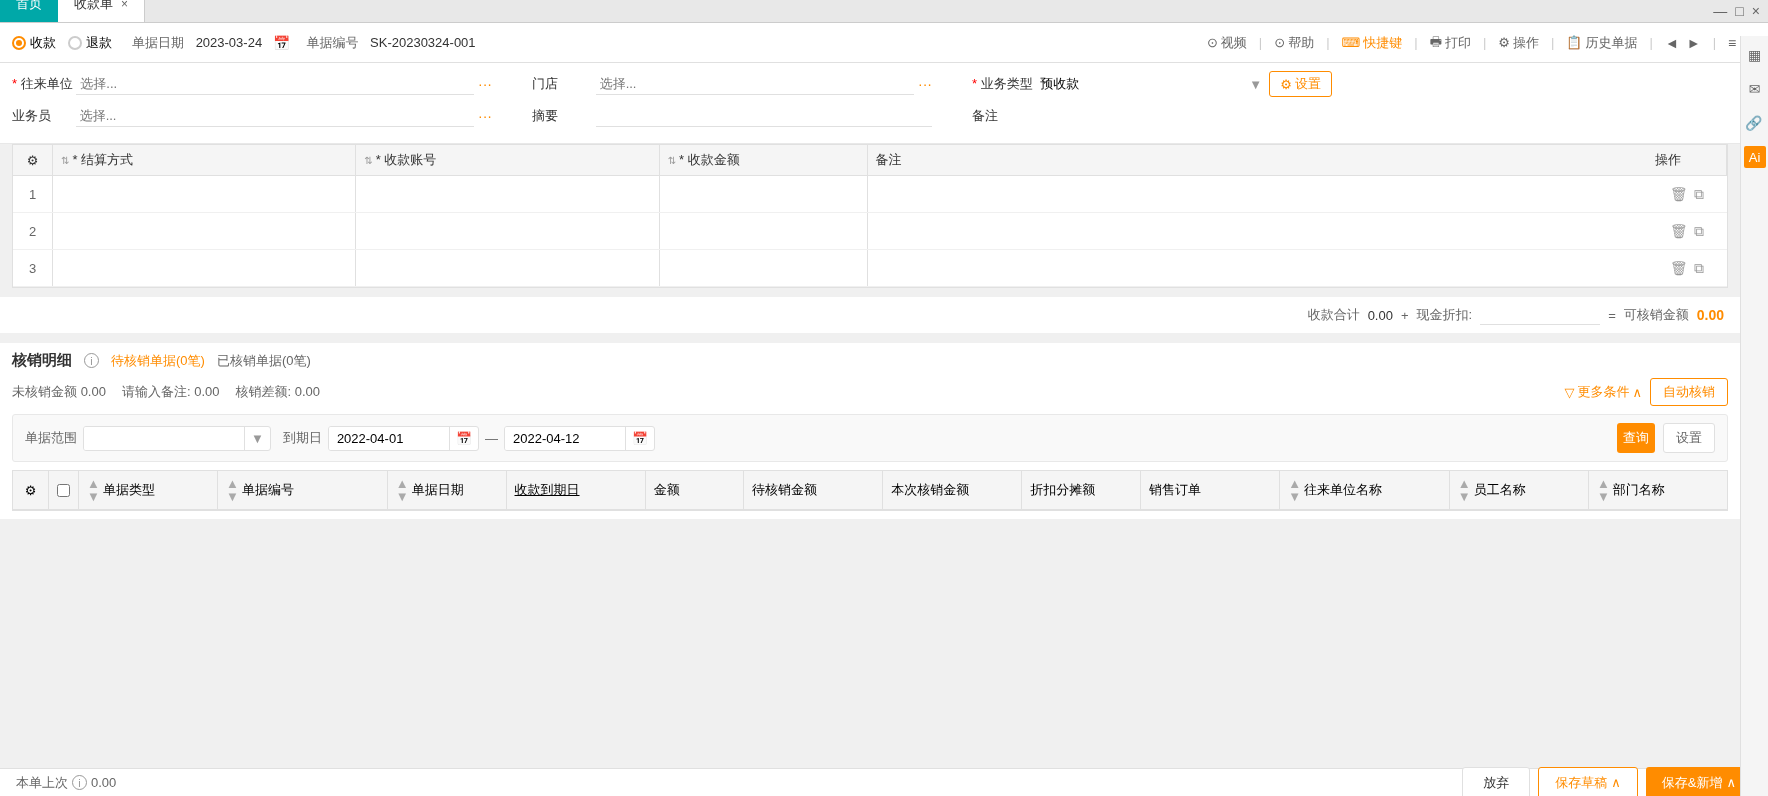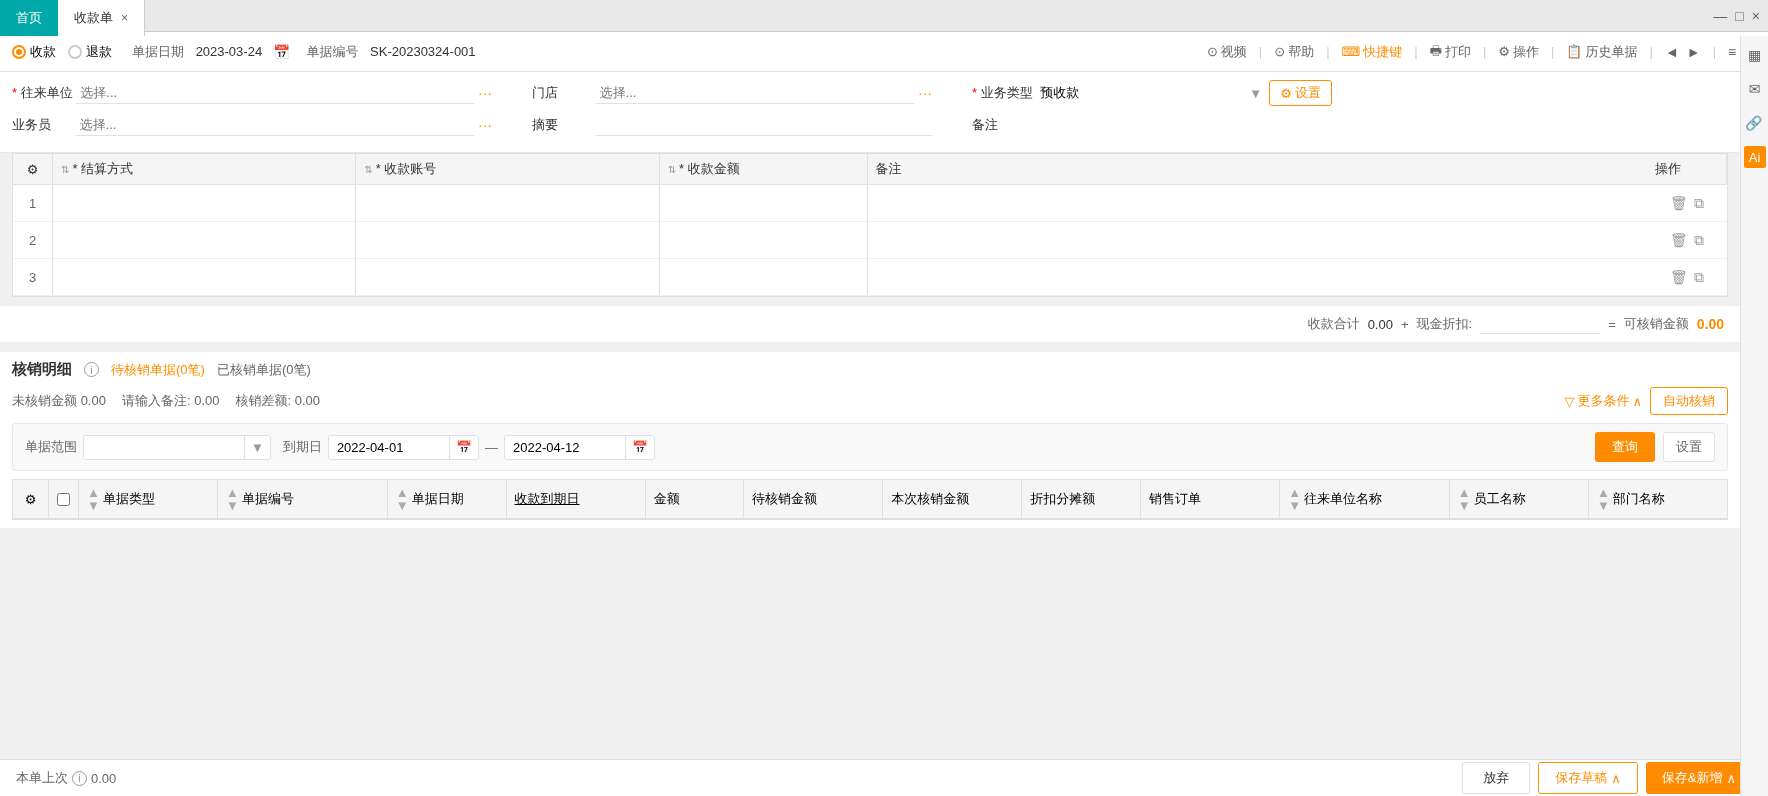--- a/index.html
+++ b/index.html
@@ -1,22 +1,22 @@
 <!DOCTYPE html>
 <html><head>
   <meta charset="utf-8">
   <style>
     * { box-sizing: border-box; margin: 0; padding: 0; font-family: 'Microsoft YaHei', Arial, sans-serif; font-size: 13px; }
     body { background: #f0f0f0; width: 1768px; height: 796px; overflow: hidden; }
 
     
     .tab-bar {
-      display: flex; align-items: flex-start;
+      display: flex; align-items: flex-end;
       background: #e8e8e8;
-      height: 32px;
+      height: 23px;
       border-bottom: 1px solid #ccc;
       position: relative;
     }
     .tab-item {
       display: flex; align-items: center;
       padding: 0 16px;
       height: 36px;
       cursor: pointer;
       font-size: 13px;
       color: #333;
@@ -218,21 +218,21 @@
       border-radius: 3px;
       overflow: hidden;
     }
     .query-input {
       border: none; padding: 4px 8px; outline: none;
       width: 120px; font-size: 13px;
     }
     .query-cal { padding: 4px 6px; color: #999; cursor: pointer; border-left: 1px solid #e0e0e0; }
     .query-sep { color: #666; }
     .query-right { margin-left: auto; display: flex; gap: 8px; }
-    .btn-query { background: #ff8c00; color: #fff; border: none; padding: 5px 17px; border-radius: 3px; cursor: pointer; }
+    .btn-query { background: #ff8c00; color: #fff; border: none; padding: 5px 6px; border-radius: 3px; cursor: pointer; }
     .btn-setting2 { background: #fff; border: 1px solid #e0e0e0; color: #666; padding: 5px 12px; border-radius: 3px; cursor: pointer; }
 
     
     .bottom-table {
       border: 1px solid #e0e0e0;
       background: #fff;
     }
     .bth { display: flex; background: #f5f5f5; border-bottom: 1px solid #e0e0e0; }
     .btd {
       padding: 6px 8px;
@@ -240,21 +240,21 @@
       font-weight: 500;
       display: flex; align-items: center; gap: 3px;
       white-space: nowrap;
     }
     .btd:last-child { border-right: none; }
     .sort-arrows { display: flex; flex-direction: column; font-size: 8px; color: #aaa; line-height: 1; }
 
     
     .footer-bar {
       position: fixed; bottom: 0; left: 0; right: 0;
-      height: 37px;
+      height: 28px;
       background: #fff;
       border-top: 1px solid #e0e0e0;
       display: flex; align-items: center;
       padding: 8px 16px;
       gap: 8px;
     }
     .footer-left { display: flex; align-items: center; gap: 8px; }
     .footer-info { color: #666; font-size: 13px; display: flex; align-items: center; gap: 4px; }
     .footer-info-icon { display: inline-flex; align-items: center; justify-content: center; width: 15px; height: 15px; border-radius: 50%; border: 1px solid #999; color: #999; font-size: 11px; }
     .footer-right { margin-left: auto; display: flex; gap: 8px; }

